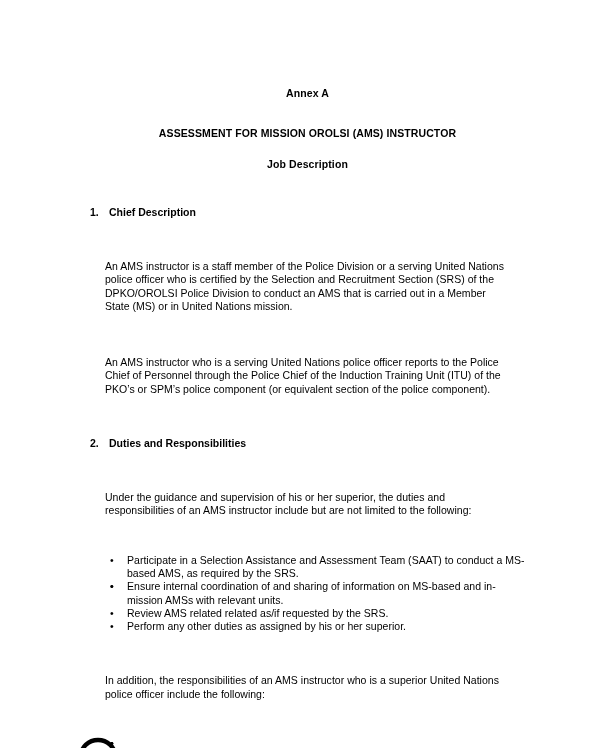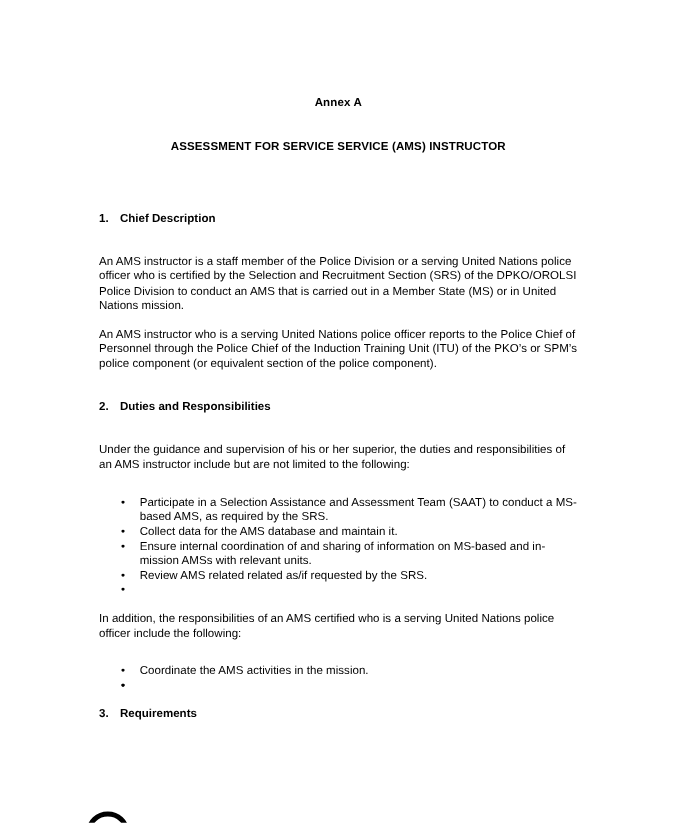--- a/index.html
+++ b/index.html
@@ -49,21 +49,21 @@
     display: flex;
     align-items: baseline;
   }
   .section-num {
     width: 19px;
     flex: 0 0 19px;
   }
   .section-label { flex: 1 1 auto; }
 
   p.body {
-    margin: 0;
+    margin: 15px;
     font-size: 10.5px;
     line-height: 13.3px;
     text-align: left;
     letter-spacing: 0.02px;
   }
 
   ul.bullets {
     margin: 0;
     padding: 0;
     list-style: none;
@@ -111,24 +111,25 @@
 <body>
 
 <div class="page">
 
   <div class="content">
 
     <div class="center-title title-annex">Annex A</div>
 
     <div class="spacer-lg"></div>
 
-    <div class="center-title">ASSESSMENT FOR SERVICE SERVICE (AMS) INSTRUCTOR</div>
+    <div class="center-title">ASSESSMENT FOR MISSION OROLSI (AMS) INSTRUCTOR</div>
 
     <div class="spacer-md"></div>
 
+    <div class="center-title">Job Description</div>
 
     <div class="spacer-lg"></div>
     <div class="spacer-xs"></div>
 
     <div class="section-heading">
       <span class="section-num">1.</span>
       <span class="section-label">Chief Description</span>
     </div>
 
     <div class="spacer-sm"></div>
@@ -156,47 +157,46 @@
     <div class="spacer-sm"></div>
     <div class="spacer-xs"></div>
 
     <ul class="bullets">
       <li>
         <span class="bullet-dot">•</span>
         <span>Participate in a Selection Assistance and Assessment Team (SAAT) to conduct a MS-based AMS, as required by the SRS.</span>
       </li>
       <li>
         <span class="bullet-dot">•</span>
-        <span>Collect data for the AMS database and maintain it.</span>
       </li>
       <li>
         <span class="bullet-dot">•</span>
         <span>Ensure internal coordination of and sharing of information on MS-based and in-mission AMSs with relevant units.</span>
       </li>
       <li>
         <span class="bullet-dot">•</span>
         <span>Review AMS related related as/if requested by the SRS.</span>
       </li>
       <li>
         <span class="bullet-dot">•</span>
+        <span>Perform any other duties as assigned by his or her superior.</span>
       </li>
     </ul>
 
     <div class="spacer-sm"></div>
     <div class="spacer-sm"></div>
 
-    <p class="body">In addition, the responsibilities of an AMS certified who is a serving United Nations police officer include the following:</p>
+    <p class="body">In addition, the responsibilities of an AMS instructor who is a superior United Nations police officer include the following:</p>
 
     <div class="spacer-sm"></div>
     <div class="spacer-xs"></div>
 
     <ul class="bullets">
       <li>
         <span class="bullet-dot">•</span>
-        <span>Coordinate the AMS activities in the mission.</span>
       </li>
       <li>
         <span class="bullet-dot">•</span>
       </li>
       <li>
         <span class="bullet-dot">•</span>
       </li>
     </ul>
 
     <div class="spacer-sm"></div>

